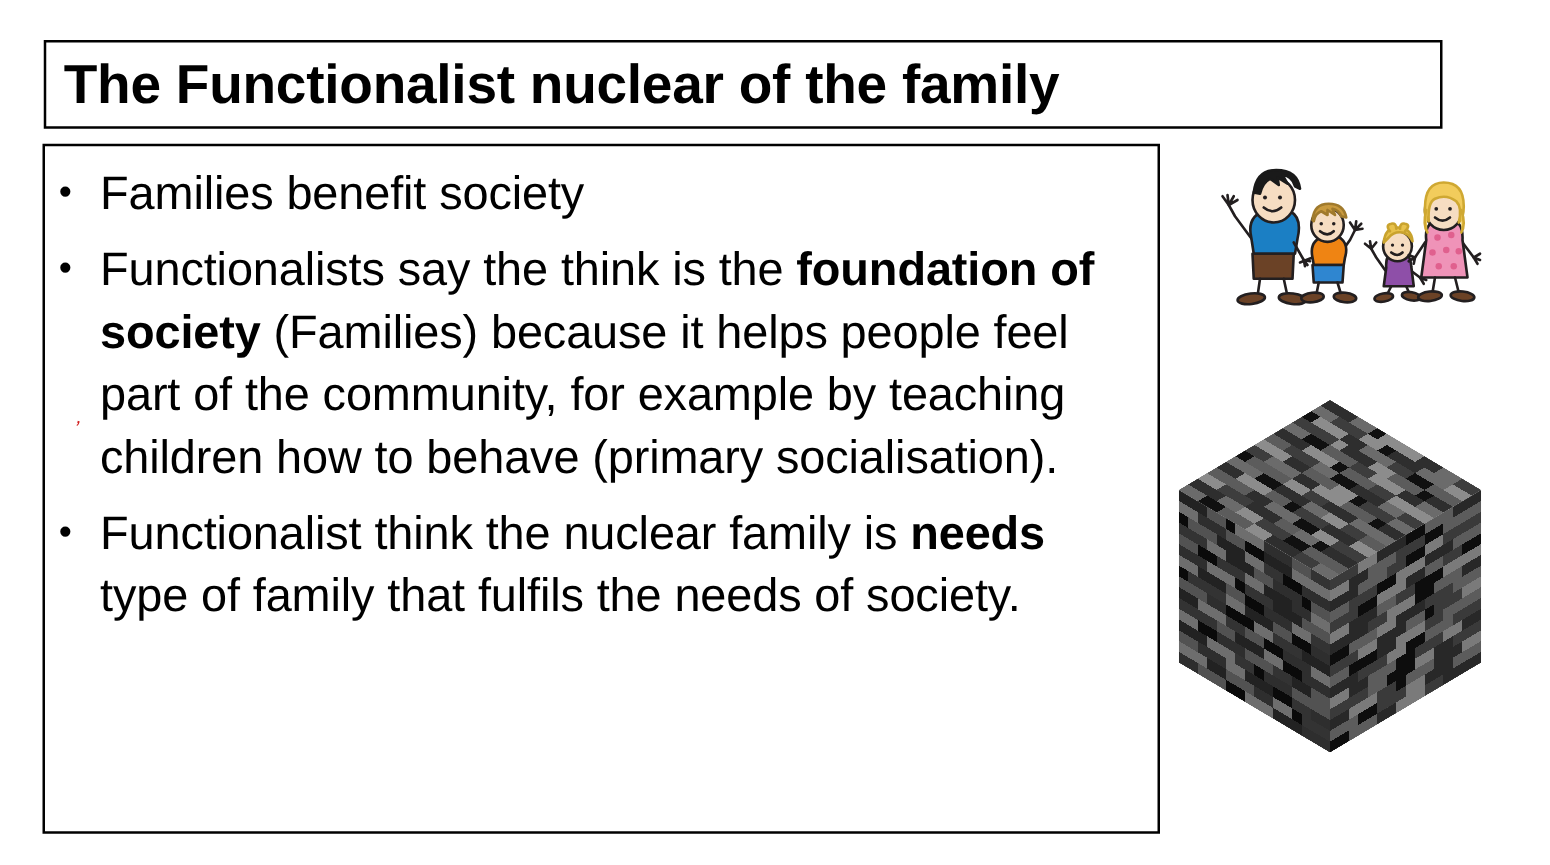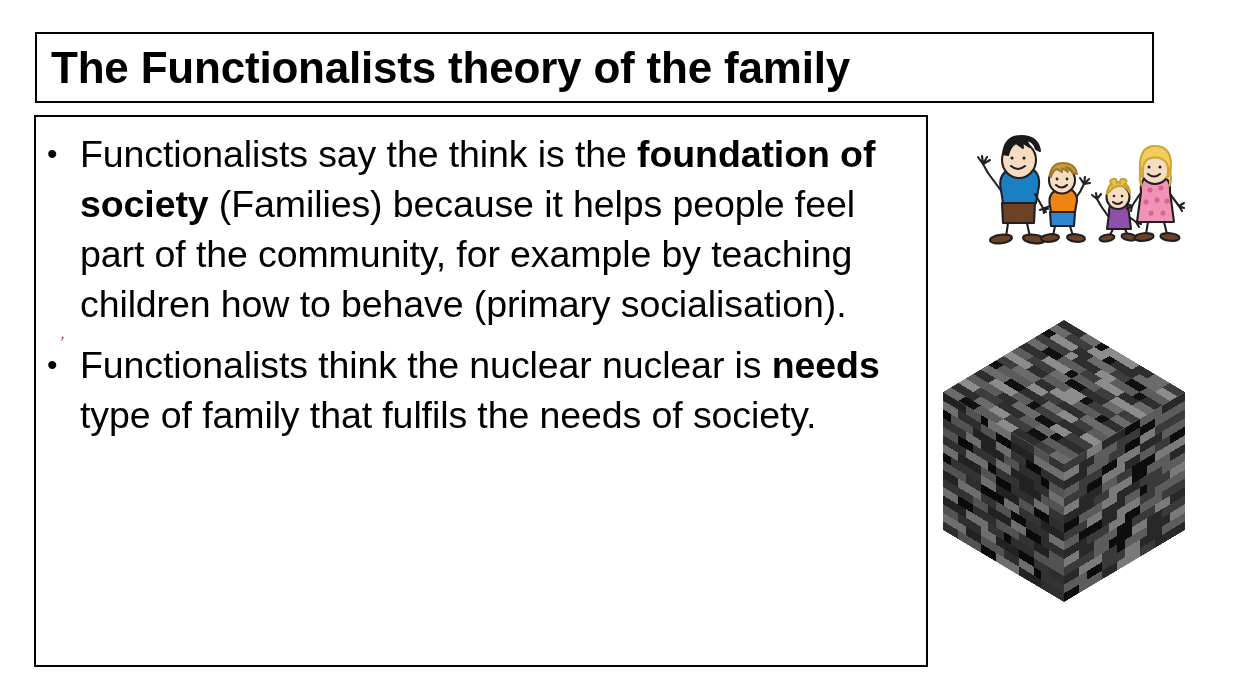--- a/index.html
+++ b/index.html
@@ -87,30 +87,33 @@
     left:941px;top:318px;
     width:246px;height:286px;
   }
 </style>
 </head>
 <body>
 
 <div id="slide">
 
   <div id="title-box">
-    <div id="title-text">The Functionalists theory of the family</div>
+    <div id="title-text">The Functionalist nuclear of the family</div>
   </div>
 
   <div id="body-box">
     <ul id="bullet-list">
+      <li>
+        <span><span>Families benefit society</span></span>
+      </li>
       <li>
         <span><span>Functionalists say the think is the </span><span class="b">foundation of society</span><span> (Families) because it helps people feel part of the community, for example by teaching children how to behave (primary socialisation).</span></span>
       </li>
       <li class="tight">
-        <span><span>Functionalists think the nuclear nuclear is </span><span class="b">needs</span><span> type of family that fulfils the needs of society.</span></span>
+        <span><span>Functionalist think the nuclear family is </span><span class="b">needs</span><span> type of family that fulfils the needs of society.</span></span>
       </li>
     </ul>
     <span class="red-artifact">’</span>
   </div>
 
   <svg id="family-clipart" viewBox="0 0 232 118" aria-hidden="true">
     <g stroke="#231f20" stroke-width="2.1" stroke-linecap="round" stroke-linejoin="round" fill="none">
 
       <g>
 

